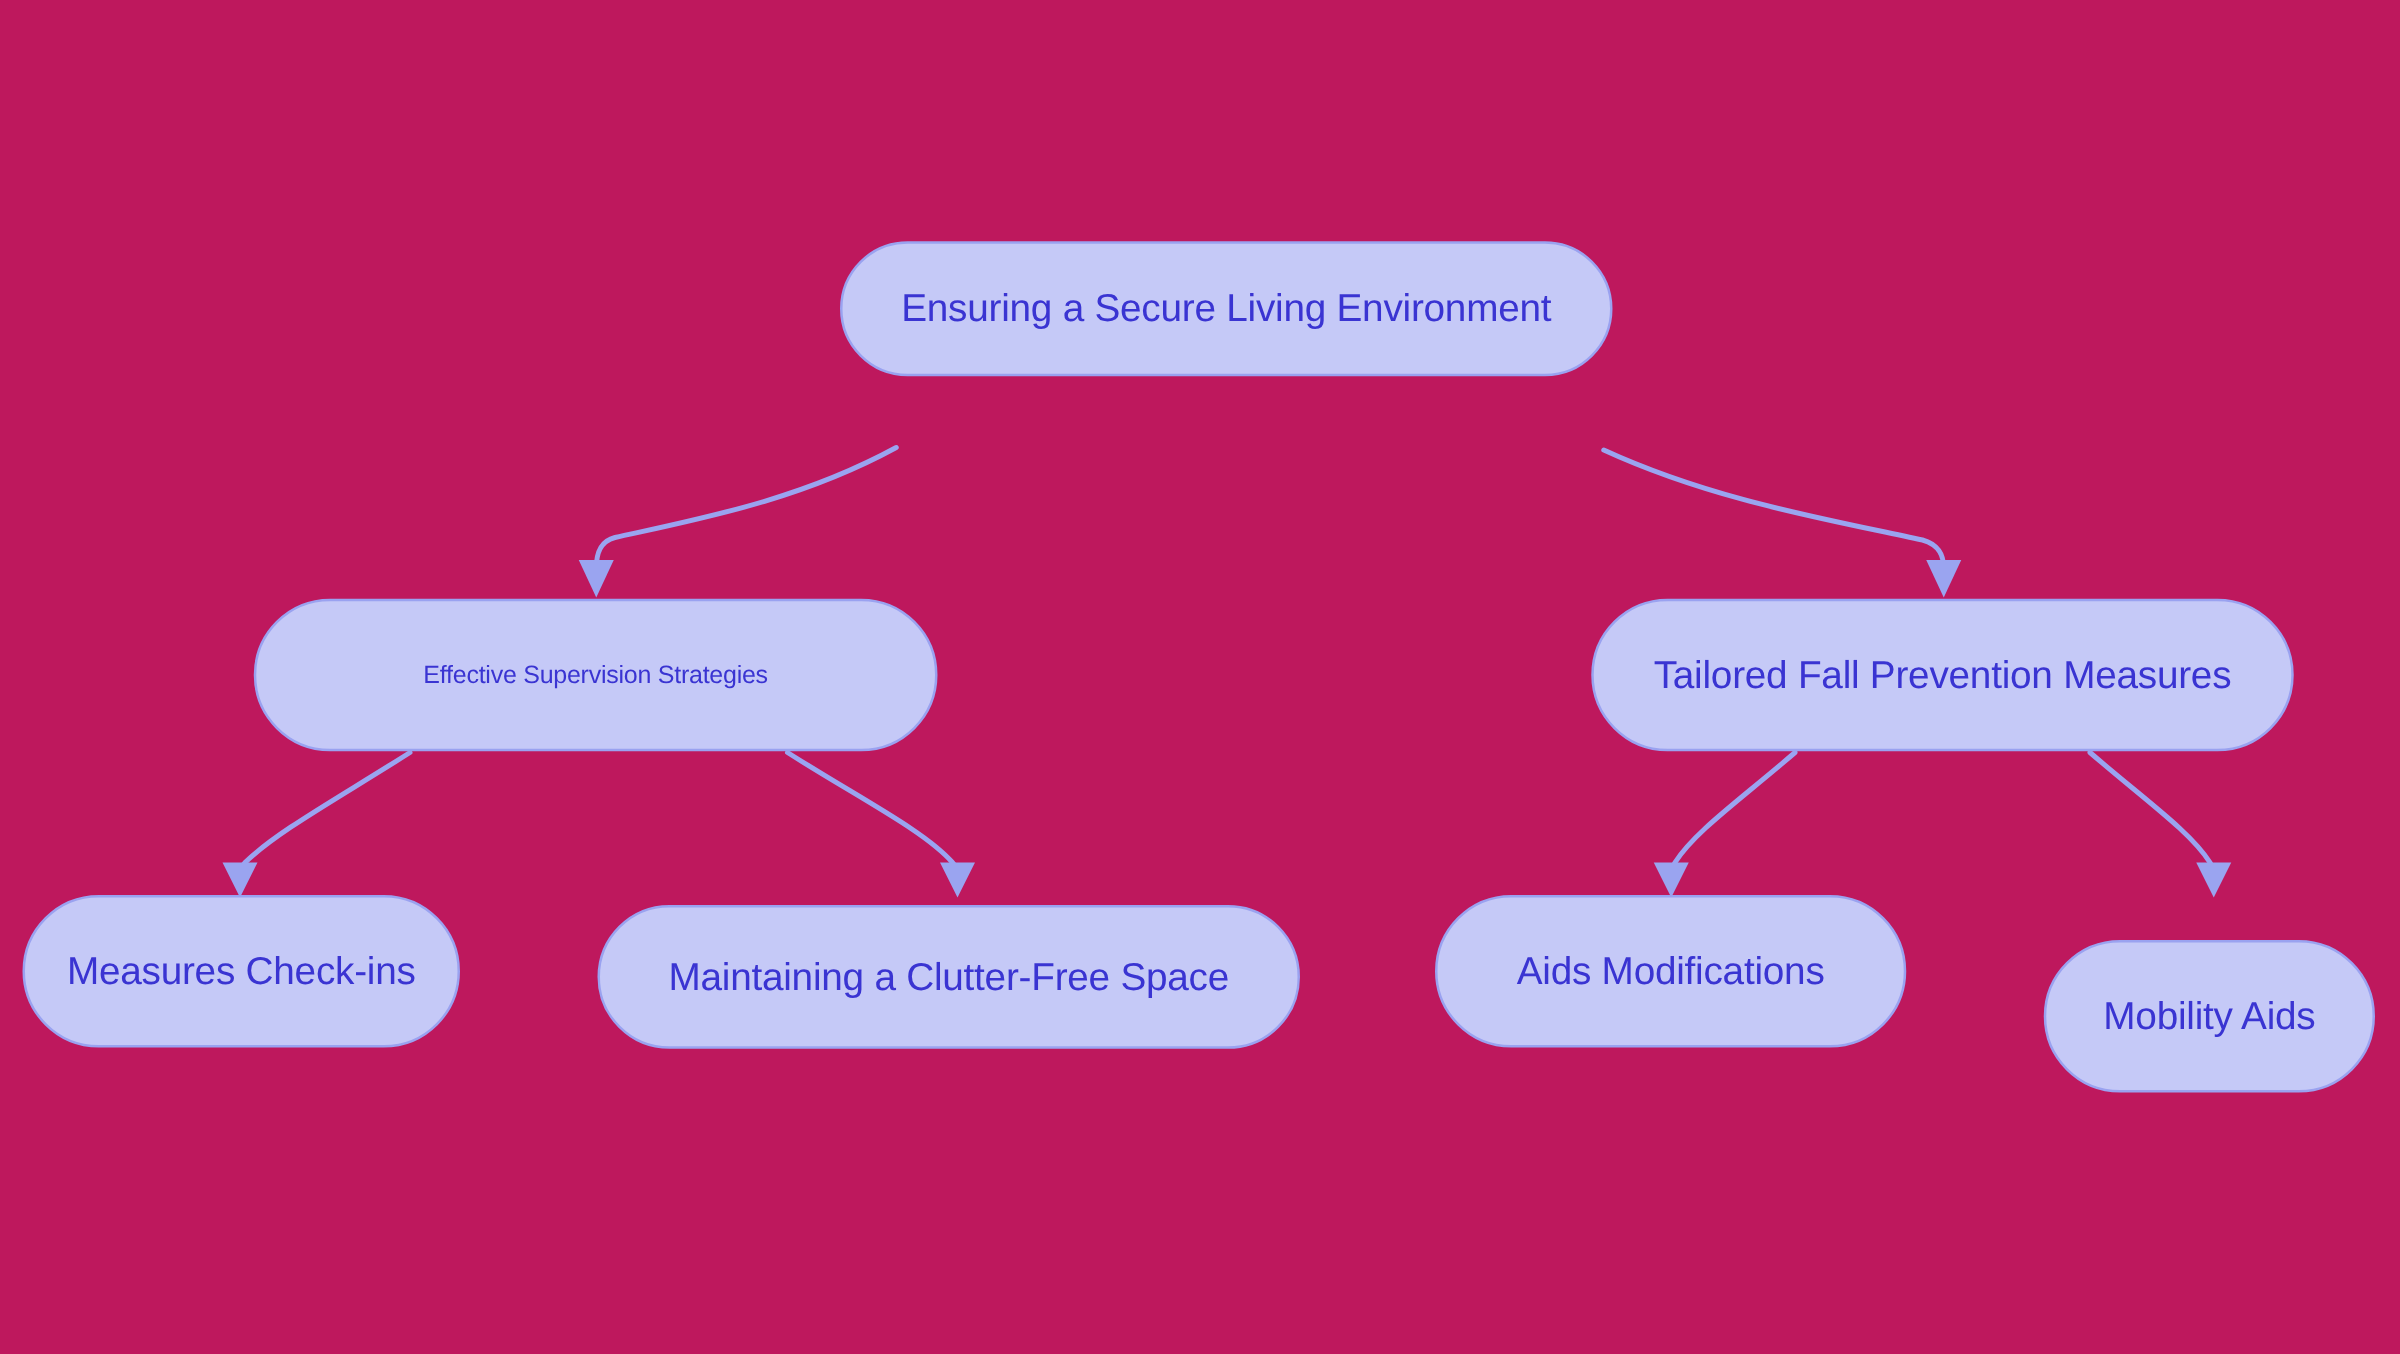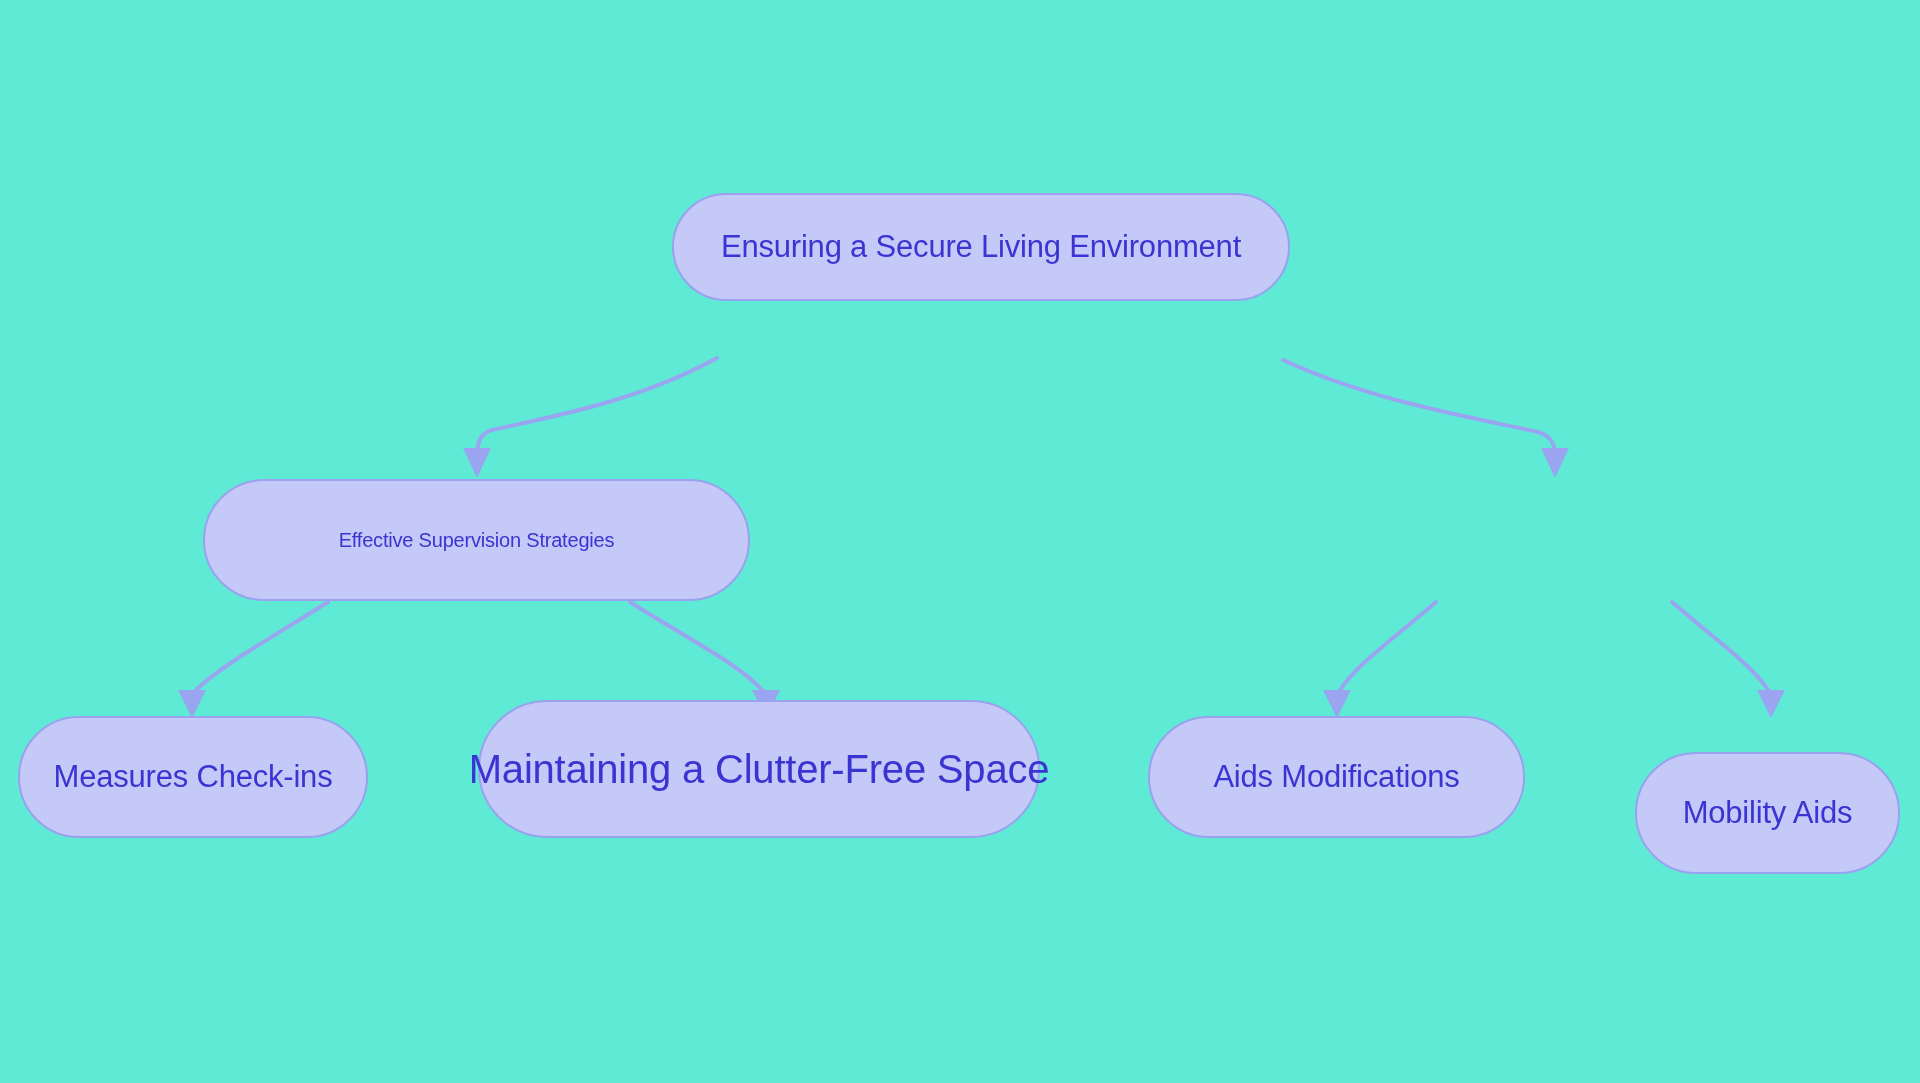--- a/index.html
+++ b/index.html
@@ -8,21 +8,21 @@
     padding: 0;
     background: #ffffff;
   }
   body {
     font-family: "Liberation Sans", sans-serif;
   }
   #canvas {
     position: relative;
     width: 1920px;
     height: 1083px;
-    background: #5eead4;
+    background: #be185d;
     overflow: hidden;
   }
   #edge-layer {
     position: absolute;
     left: 0;
     top: 0;
     width: 1920px;
     height: 1083px;
     pointer-events: none;
   }
@@ -97,26 +97,29 @@
   </svg>
 
   <div class="node" id="node-root" style="left:672px; top:193px; width:618px; height:108px; font-size:31px;">
     <span class="node-label">Ensuring a Secure Living Environment</span>
   </div>
 
   <div class="node" id="node-supervision" style="left:203px; top:479px; width:547px; height:122px; font-size:20px;">
     <span class="node-label">Effective Supervision Strategies</span>
   </div>
 
+  <div class="node" id="node-fall-prevention" style="left:1273px; top:479px; width:562px; height:122px; font-size:31px;">
+    <span class="node-label">Tailored Fall Prevention Measures</span>
+  </div>
 
   <div class="node" id="node-check-ins" style="left:18px; top:716px; width:350px; height:122px; font-size:31px;">
     <span class="node-label">Measures Check-ins</span>
   </div>
 
-  <div class="node" id="node-clutter-free" style="left:478px; top:700px; width:562px; height:138px; font-size:40px;">
+  <div class="node" id="node-clutter-free" style="left:478px; top:724px; width:562px; height:115px; font-size:31px;">
     <span class="node-label">Maintaining a Clutter-Free Space</span>
   </div>
 
   <div class="node" id="node-home-modifications" style="left:1148px; top:716px; width:377px; height:122px; font-size:31px;">
     <span class="node-label">Aids Modifications</span>
   </div>
 
   <div class="node" id="node-mobility-aids" style="left:1635px; top:716px; width:265px; height:122px; font-size:31px;margin-top:36px;">
     <span class="node-label">Mobility Aids</span>
   </div>

